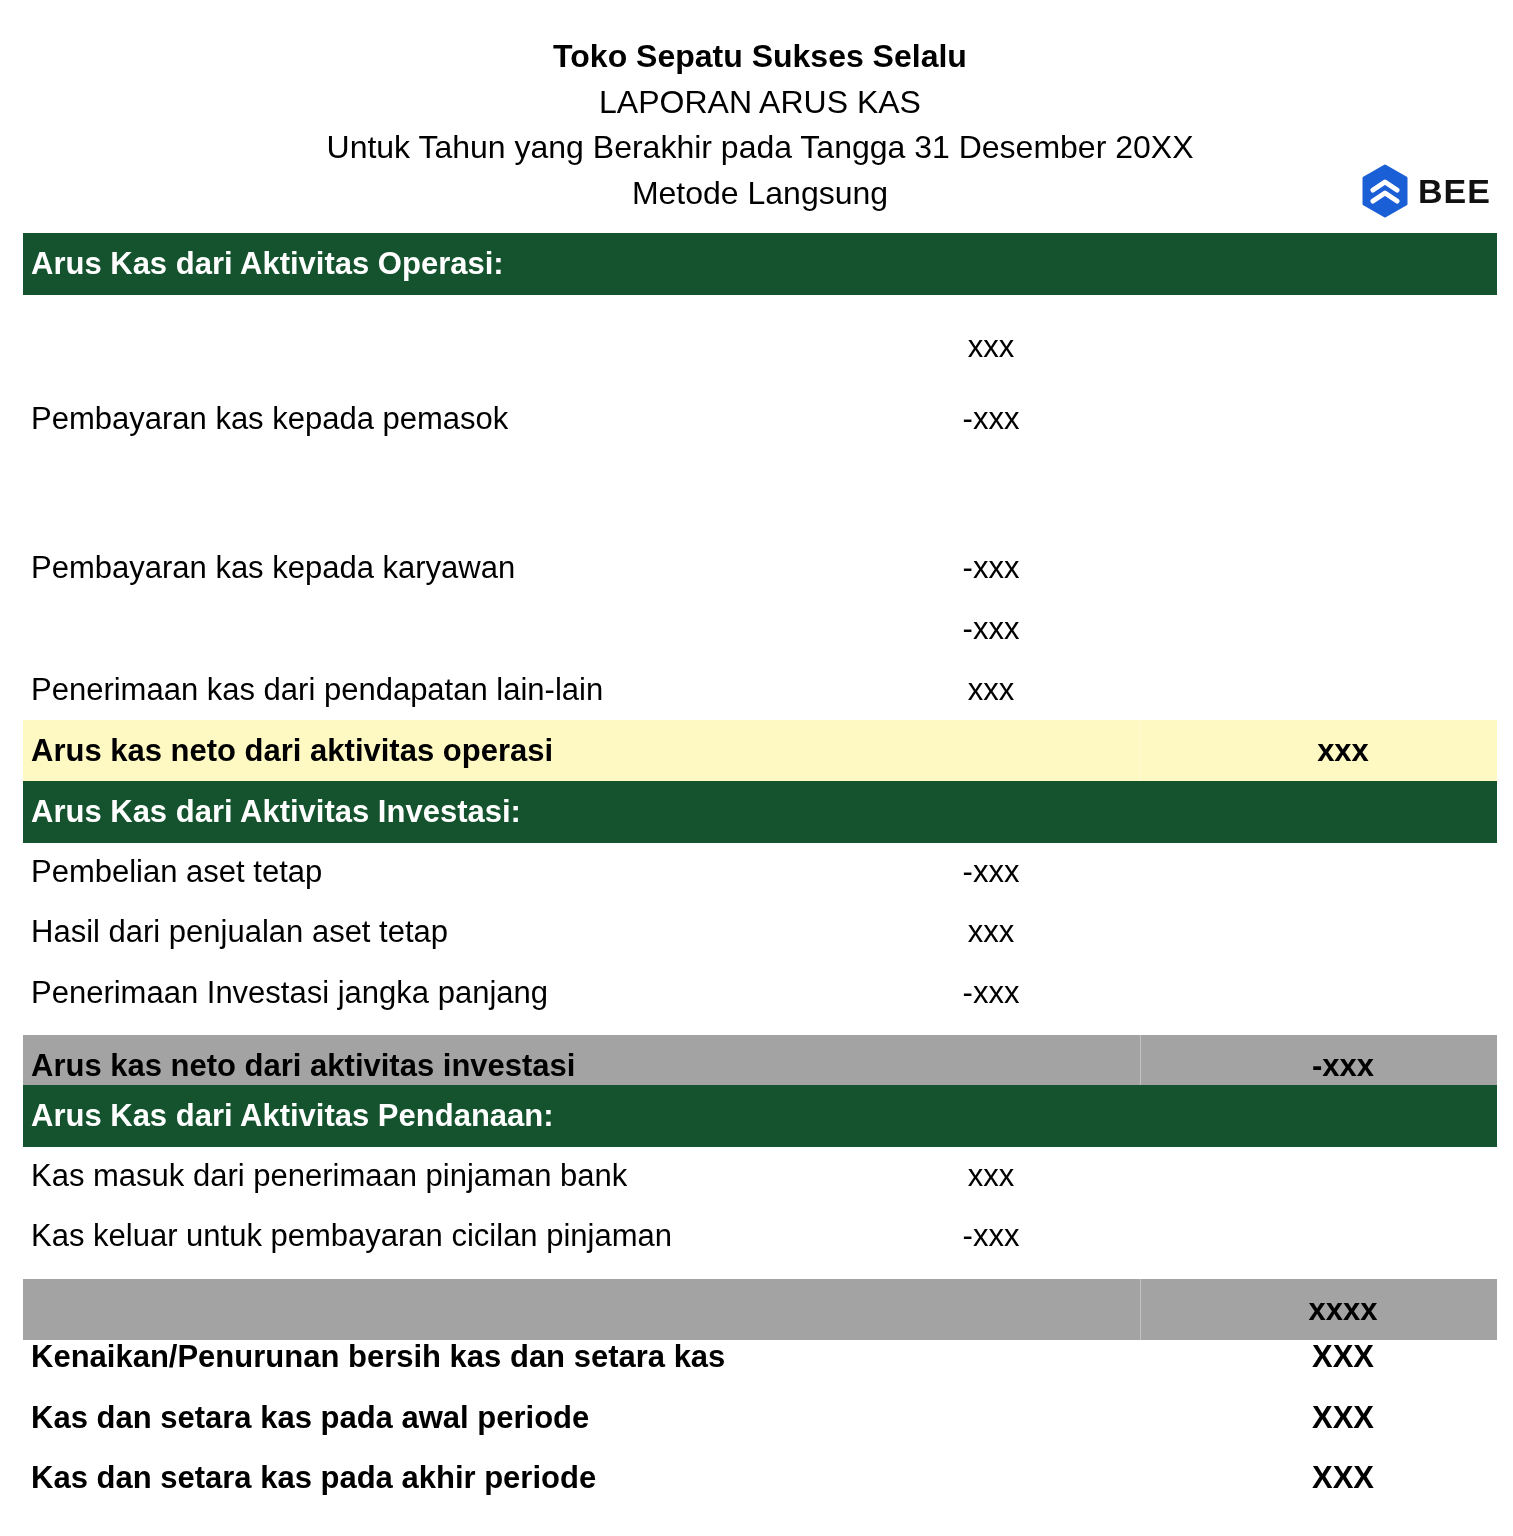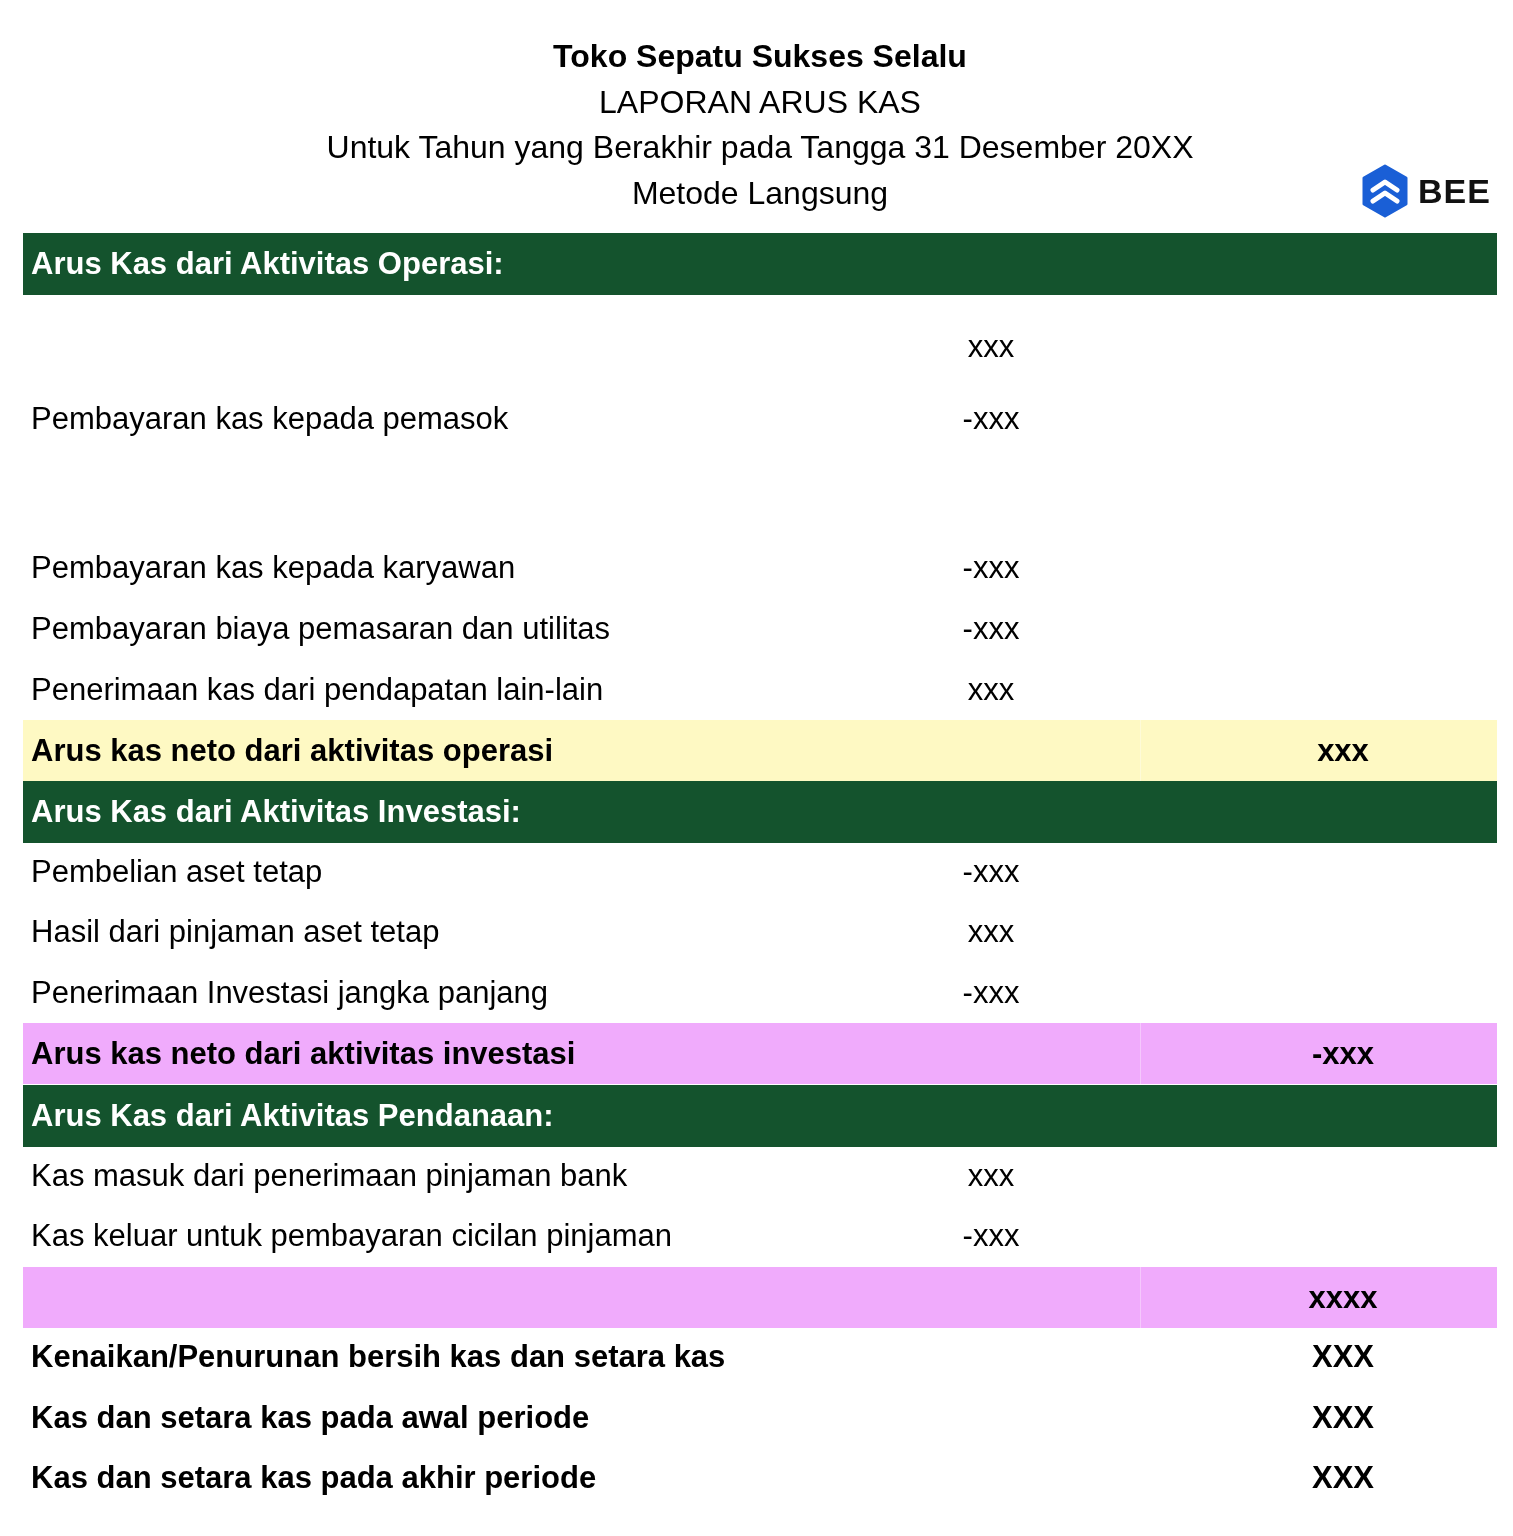--- a/index.html
+++ b/index.html
@@ -18,21 +18,21 @@
   .logo svg { width: 50px; height: 54px; }
   .logo-text { font-weight: bold; font-size: 34px; letter-spacing: 1px; margin-left: 8px; color: #111; }
 
   .row { position: absolute; left: 23px; width: 1474px; height: 61px; }
   .row .label { position: absolute; left: 8px; top: 0; line-height: 61px; font-size: 31px; white-space: nowrap; }
   .row .amt { position: absolute; left: 900px; width: 136px; text-align: center; top: 0; line-height: 61px; font-size: 31px; }
   .row .total { position: absolute; left: 1180px; width: 280px; text-align: center; top: 0; line-height: 61px; font-size: 31px; font-weight: bold; }
   .section-header { background: #14532d; height: 62px; }
   .section-header .label { color: #ffffff; font-weight: bold; line-height: 62px; }
   .subtotal-a { background: #fef9c3; }
-  .subtotal-b { background: #f0abfc; }
+  .subtotal-b { background: #a3a3a3; margin-top: 12px; }
   .subtotal-a .label, .subtotal-b .label, .summary .label { font-weight: bold; }
   .cell-divider { position: absolute; left: 1117px; top: 0; width: 1px; height: 100%; background: rgba(255,255,255,0.35); }
 </style>
 </head>
 <body>
 
 <div class="title-block">
   <div class="title-line t1">Toko Sepatu Sukses Selalu</div>
   <div class="title-line t2">LAPORAN ARUS KAS</div>
   <div class="title-line t3">Untuk Tahun yang Berakhir pada Tangga 31 Desember 20XX</div>
@@ -56,42 +56,41 @@
 </div>
 <div class="row" style="top:388px;">
   <span class="label">Pembayaran kas kepada pemasok</span>
   <span class="amt">-xxx</span>
 </div>
 <div class="row" style="top:537px;">
   <span class="label">Pembayaran kas kepada karyawan</span>
   <span class="amt">-xxx</span>
 </div>
 <div class="row" style="top:598px;">
-  <span class="label">Pembayaran biaya pemasaran dan utilitas</span>
   <span class="amt">-xxx</span>
 </div>
 <div class="row" style="top:659px;">
   <span class="label">Penerimaan kas dari pendapatan lain-lain</span>
   <span class="amt">xxx</span>
 </div>
 <div class="row subtotal-a" style="top:720px;">
   <span class="cell-divider"></span>
   <span class="label">Arus kas neto dari aktivitas operasi</span>
   <span class="total">xxx</span>
 </div>
 
 <div class="row section-header" style="top:781px;">
   <span class="label">Arus Kas dari Aktivitas Investasi:</span>
 </div>
 <div class="row" style="top:841px;">
   <span class="label">Pembelian aset tetap</span>
   <span class="amt">-xxx</span>
 </div>
 <div class="row" style="top:901px;">
-  <span class="label">Hasil dari pinjaman aset tetap</span>
+  <span class="label">Hasil dari penjualan aset tetap</span>
   <span class="amt">xxx</span>
 </div>
 <div class="row" style="top:962px;">
   <span class="label">Penerimaan Investasi jangka panjang</span>
   <span class="amt">-xxx</span>
 </div>
 <div class="row subtotal-b" style="top:1023px;">
   <span class="cell-divider"></span>
   <span class="label">Arus kas neto dari aktivitas investasi</span>
   <span class="total">-xxx</span>

